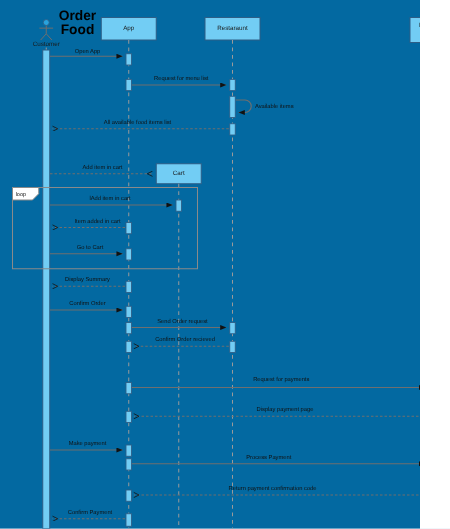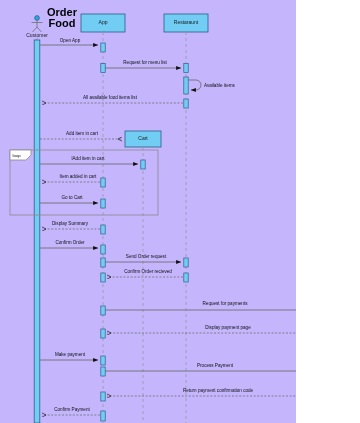--- a/index.html
+++ b/index.html
@@ -2,23 +2,23 @@
 <html><head>
 <meta charset="utf-8">
 <style>
   html, body {
     margin: 0;
     padding: 0;
     background: #ffffff;
   }
   #canvas {
     position: relative;
-    width: 296px;
+    width: 336px;
     height: 423px;
-    background: #c4b5fd;
+    background: #0369a1;
     font-family: "Liberation Sans", sans-serif;
     overflow: hidden;
   }
   svg.diagram {
     position: absolute;
     left: 0;
     top: 0;
     width: 360px;
     height: 423px;
   }

